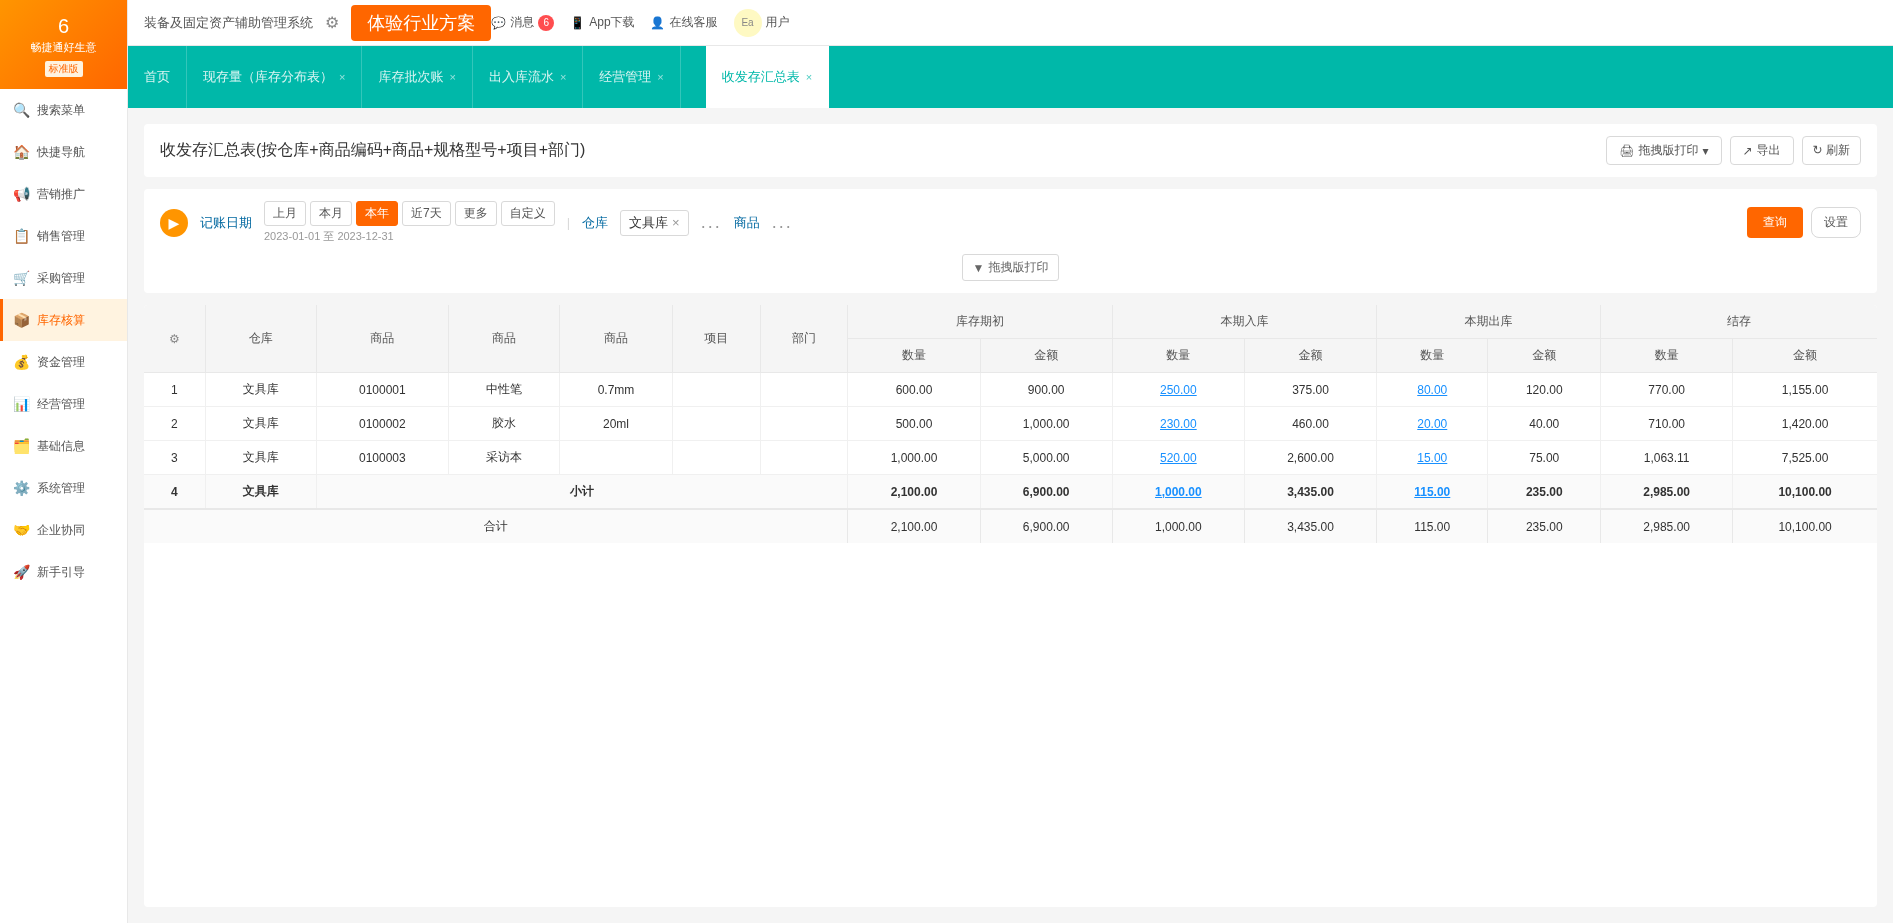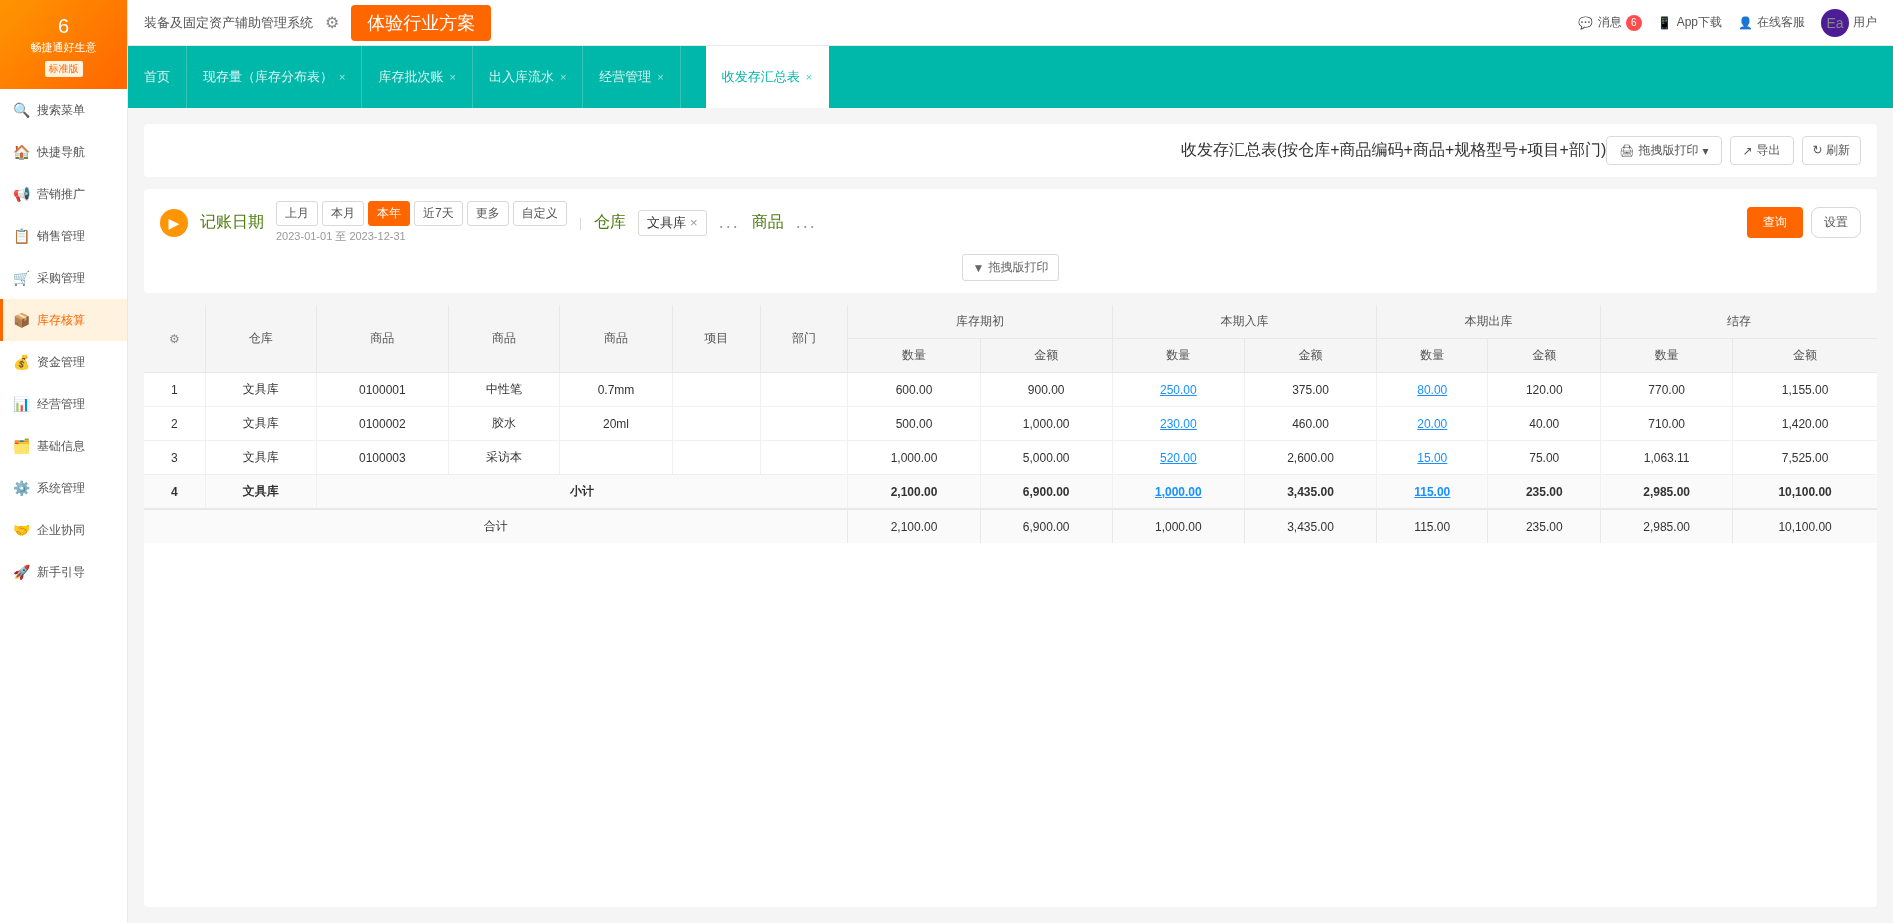--- a/index.html
+++ b/index.html
@@ -13,50 +13,50 @@
     .sidebar-tag { background: #fff3e0; color: #ff6600; font-size: 10px; padding: 1px 4px; border-radius: 2px; display: inline-block; margin-top: 6px; }
     .sidebar-item { display: flex; align-items: center; padding: 12px 10px; cursor: pointer; color: #555; transition: all 0.2s; border-left: 3px solid transparent; }
     .sidebar-item.active { background: #fff3e0; color: #ff6600; border-left-color: #ff6600; }
     .sidebar-item .item-icon { width: 18px; height: 18px; margin-right: 6px; display: flex; align-items: center; justify-content: center; font-size: 14px; }
     .sidebar-item .item-label { font-size: 12px; }
 
     
     .main { flex: 1; display: flex; flex-direction: column; overflow: hidden; }
 
     
-    .top-header { background: #fff; border-bottom: 1px solid #e8e8e8; display: flex; align-items: center; justify-content: space-between; padding: 0 16px; height: 46px; flex-shrink: 0; }
+    .top-header { background: #fff; border-bottom: 1px solid #e8e8e8; display: flex; align-items: center; padding: 0 16px; height: 46px; flex-shrink: 0; }
     .header-left { display: flex; align-items: center; gap: 12px; }
     .system-title { color: #555; font-size: 13px; }
     .settings-btn { color: #888; cursor: pointer; font-size: 16px; }
     .trial-btn { background: #ff6600; color: white; border: none; padding: 6px 16px; border-radius: 4px; cursor: pointer; font-size: 18px; }
     .header-right { display: flex; align-items: center; gap: 16px; }
     .header-right-item { display: flex; align-items: center; gap: 4px; color: #555; cursor: pointer; font-size: 12px; }
     .badge { background: #ff4d4f; color: white; border-radius: 50%; width: 16px; height: 16px; font-size: 10px; display: flex; align-items: center; justify-content: center; }
-    .user-avatar { width: 28px; height: 28px; background: #4c1d95; border-radius: 50%; display: flex; align-items: center; justify-content: center; font-size: 14px; color: #888; }
+    .user-avatar { width: 28px; height: 28px; background: #fef9c3; border-radius: 50%; display: flex; align-items: center; justify-content: center; font-size: 10px; color: #888; }
 
     
     .tab-bar { background: #00b8a9; display: flex; align-items: center; padding: 0; flex-shrink: 0; min-height: 40px; }
     .tab-item { padding: 22px 16px; color: rgba(255,255,255,0.85); cursor: pointer; display: flex; align-items: center; gap: 6px; font-size: 13px; white-space: nowrap; border-right: 1px solid rgba(255,255,255,0.2); }
     .tab-item.active { background: #fff; color: #00b8a9; font-weight: 500; margin-left: 25px; }
     .tab-close { font-size: 11px; color: inherit; opacity: 0.7; cursor: pointer; }
 
     
     .page-content { flex: 1; background: #f5f5f5; overflow: auto; padding: 16px; display: flex; flex-direction: column; gap: 12px; }
 
     
-    .page-title-bar { background: #fff; padding: 12px 16px; border-radius: 4px; display: flex; align-items: center; justify-content: flex-end; }
+    .page-title-bar { background: #fff; padding: 12px 16px; border-radius: 4px; display: flex; align-items: center; justify-content: space-between; }
     .page-title { font-size: 16px; color: #333; font-weight: 500; }
     .page-actions { display: flex; gap: 8px; align-items: center; }
     .btn-outline { border: 1px solid #d9d9d9; background: #fff; padding: 5px 12px; border-radius: 4px; cursor: pointer; font-size: 12px; color: #555; display: flex; align-items: center; gap: 4px; }
     .btn-refresh { border: 1px solid #d9d9d9; background: #fff; padding: 5px 10px; border-radius: 4px; cursor: pointer; font-size: 12px; color: #555; }
 
     
     .filter-bar { background: #fff; padding: 12px 16px; border-radius: 4px; }
     .filter-row { display: flex; align-items: center; gap: 12px; flex-wrap: wrap; }
-    .filter-label { color: #4d7c0f; font-size: 16px; white-space: nowrap; }
+    .filter-label { color: #0369a1; font-size: 13px; white-space: nowrap; }
     .date-btns { display: flex; gap: 4px; align-items: center; }
     .date-btn { padding: 3px 8px; border-radius: 3px; border: 1px solid #d9d9d9; background: #fff; cursor: pointer; font-size: 12px; color: #555; }
     .date-btn.active { background: #ff6600; color: white; border-color: #ff6600; }
     .date-range { font-size: 11px; color: #999; margin-top: 3px; }
     .filter-divider { color: #d9d9d9; }
     .warehouse-tag { display: flex; align-items: center; gap: 4px; border: 1px solid #d9d9d9; padding: 3px 8px; border-radius: 3px; background: #fff; }
     .warehouse-tag-close { cursor: pointer; color: #999; }
     .filter-more { color: #999; cursor: pointer; font-size: 18px; letter-spacing: 2px; }
     .expand-btn { display: flex; align-items: center; gap: 4px; color: #666; cursor: pointer; font-size: 12px; border: 1px solid #d9d9d9; padding: 4px 10px; border-radius: 3px; background: #fff; }
     .search-btn { background: #ff6600; color: white; border: none; padding: 6px 16px; border-radius: 4px; cursor: pointer; font-size: 12px; }

